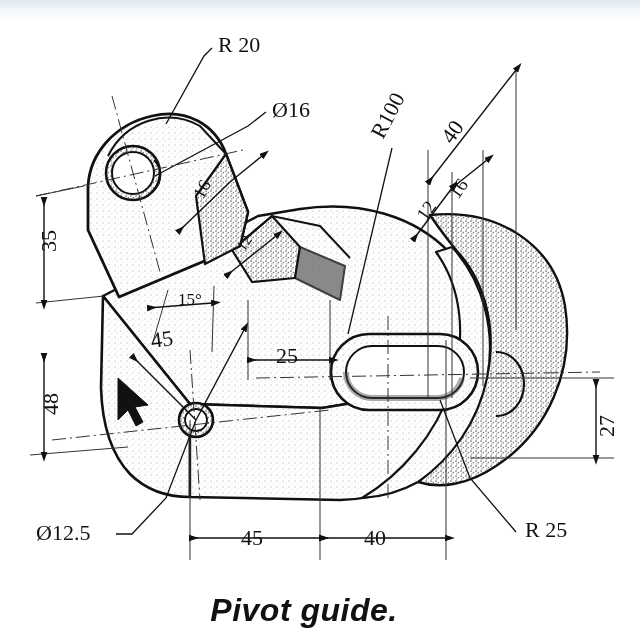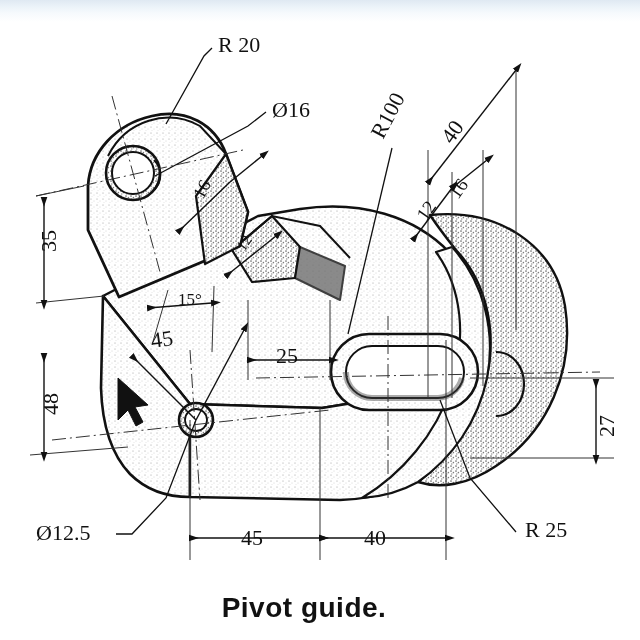--- a/index.html
+++ b/index.html
@@ -28,23 +28,24 @@
     width:640px;height:640px;
   }
   .caption{
     position:absolute;
     left:0;
     top:592px;
     width:608px;
     text-align:center;
     font-family:"Liberation Sans", sans-serif;
     font-weight:bold;
-    font-size:28px;
+    font-size:32px;
     letter-spacing:0.5px;
     color:#111;
+    font-style:italic;
   }
   svg text{
     font-family:"Liberation Serif", serif;
     fill:#111;
   }
 </style>
 </head>
 <body>
 
 <div id="sheet">

